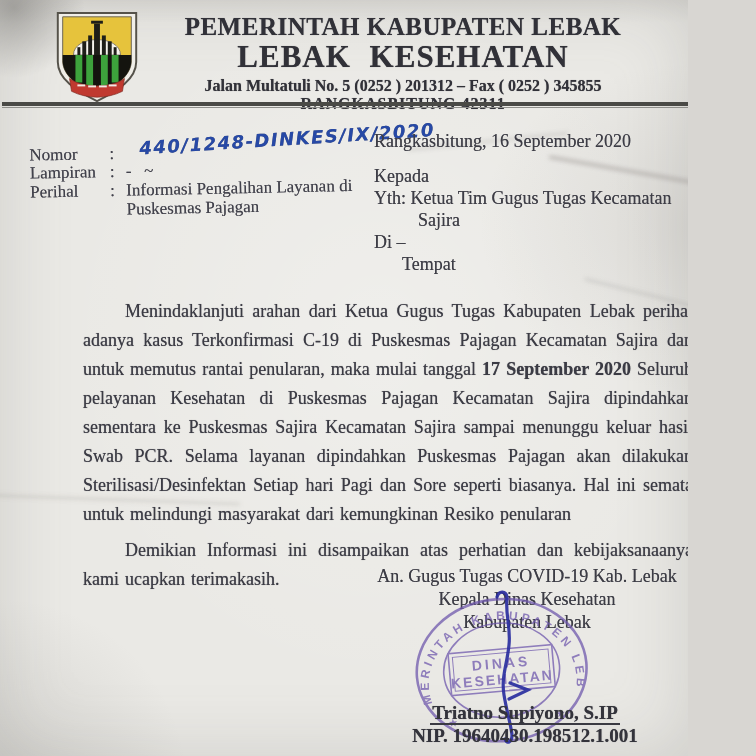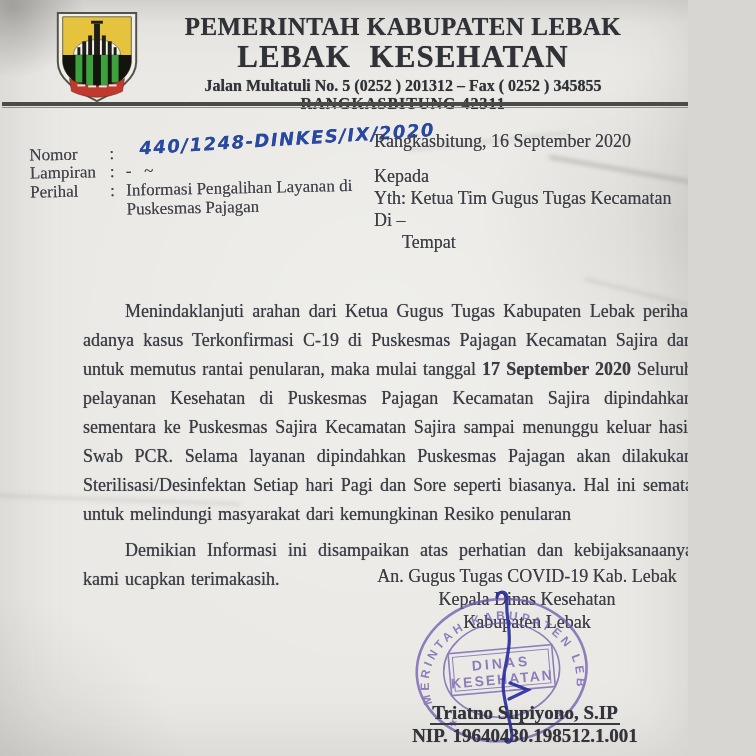--- a/index.html
+++ b/index.html
@@ -137,20 +137,21 @@
         <span>Informasi Pengalihan Layanan di</span><br>
         <span>Puskesmas Pajagan</span>
       </span>
     </div>
   </div>
 
   <div class="meta-right">
     <div>Rangkasbitung, 16 September 2020</div>
     <div class="kepada">Kepada</div>
     <div>Yth: Ketua Tim Gugus Tugas Kecamatan</div>
+    <div class="indent44">Sajira</div>
     <div>Di –</div>
     <div class="indent28">Tempat</div>
   </div>
 
   <div class="body-text">
     <p><span>Menindaklanjuti  arahan dari Ketua Gugus Tugas Kabupaten Lebak perihal adanya kasus Terkonfirmasi C-19 di Puskesmas Pajagan Kecamatan Sajira dan untuk memutus rantai penularan, maka mulai tanggal </span><span class="bold">17 September 2020</span><span> Seluruh pelayanan Kesehatan di Puskesmas Pajagan Kecamatan Sajira dipindahkan sementara ke Puskesmas Sajira Kecamatan Sajira sampai menunggu keluar hasil Swab PCR. Selama layanan dipindahkan Puskesmas Pajagan akan dilakukan Sterilisasi/Desinfektan Setiap hari Pagi dan Sore seperti biasanya. Hal ini semata untuk melindungi masyarakat dari kemungkinan Resiko penularan</span></p>
     <p>Demikian Informasi ini disampaikan atas perhatian dan kebijaksanaanya kami ucapkan terimakasih.</p>
   </div>
 
   <div class="sign-block">

